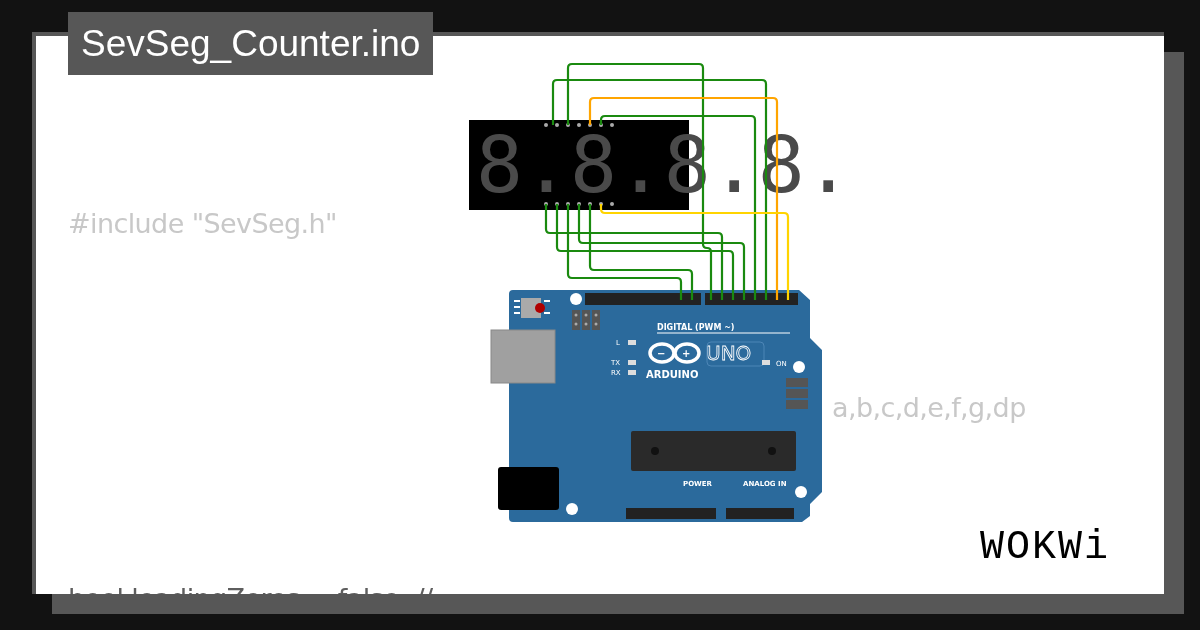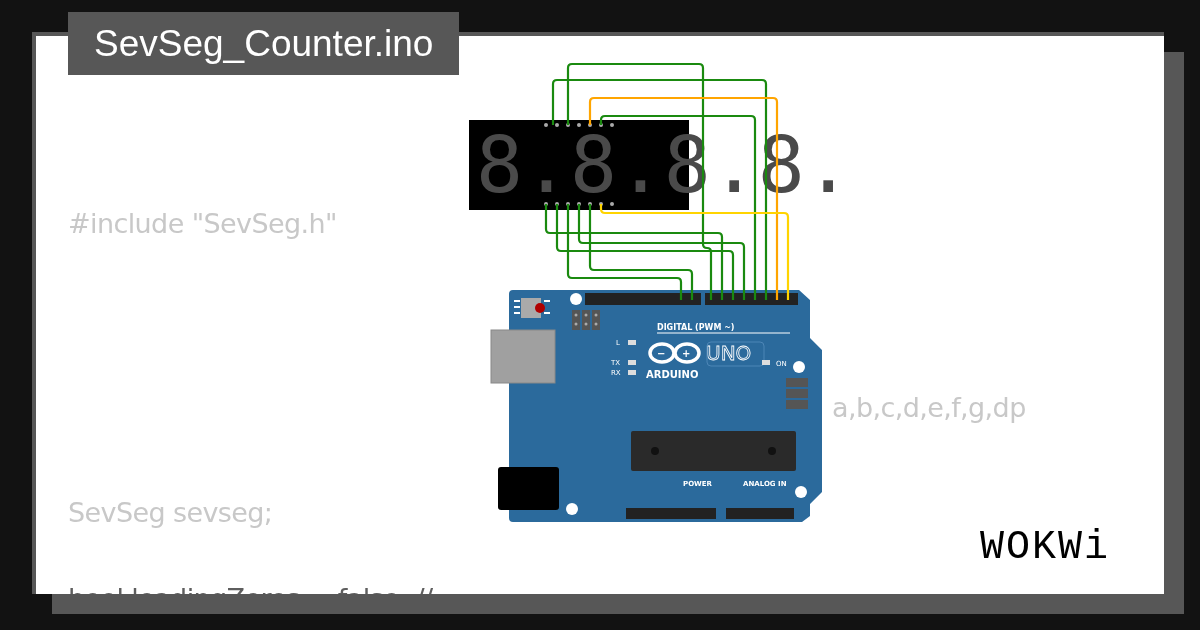--- a/index.html
+++ b/index.html
@@ -11,21 +11,21 @@
   .shadow {
     position: absolute; left: 52px; top: 52px; width: 1132px; height: 562px;
     background: #575757;
   }
   .panel {
     position: absolute; left: 32px; top: 32px; width: 1132px; height: 562px;
     background: #ffffff; border-left: 4px solid #575757; border-top: 4px solid #575757;
     box-sizing: border-box; overflow: hidden;
   }
   .title-tag {
-    position: absolute; left: 68px; top: 12px; height: 63px; padding: 0 26px;
+    position: absolute; left: 68px; top: 12px; height: 63px; padding: 0 13px;
     background: #575757; color: #ffffff;
     font-family: "Liberation Sans", sans-serif; font-size: 37px; line-height: 63px;
     white-space: nowrap;
   }
   .code {
     position: absolute; left: 68px; top: 104px; margin: 0;
     font-family: "DejaVu Sans", sans-serif; font-size: 27px; line-height: 48.1px;
     color: #c8c8c8; white-space: pre; letter-spacing: -0.6px;
   }
   .code .ln { display: block; height: 48.1px; }
@@ -45,21 +45,20 @@
 </style>
 </head>
 <body>
 
 <div class="shadow"></div>
 <div class="panel"></div>
 
 <div class="code">
   <span class="ln">#include "SevSeg.h"</span>
   <span class="ln"></span>
-  <span class="ln">SevSeg sevseg;</span>
   
   
   
   
   
   
   
 </div>
 <div class="tail-line">bool leadingZeros = false; //</div>
 <div class="seg-note">a,b,c,d,e,f,g,dp</div>

